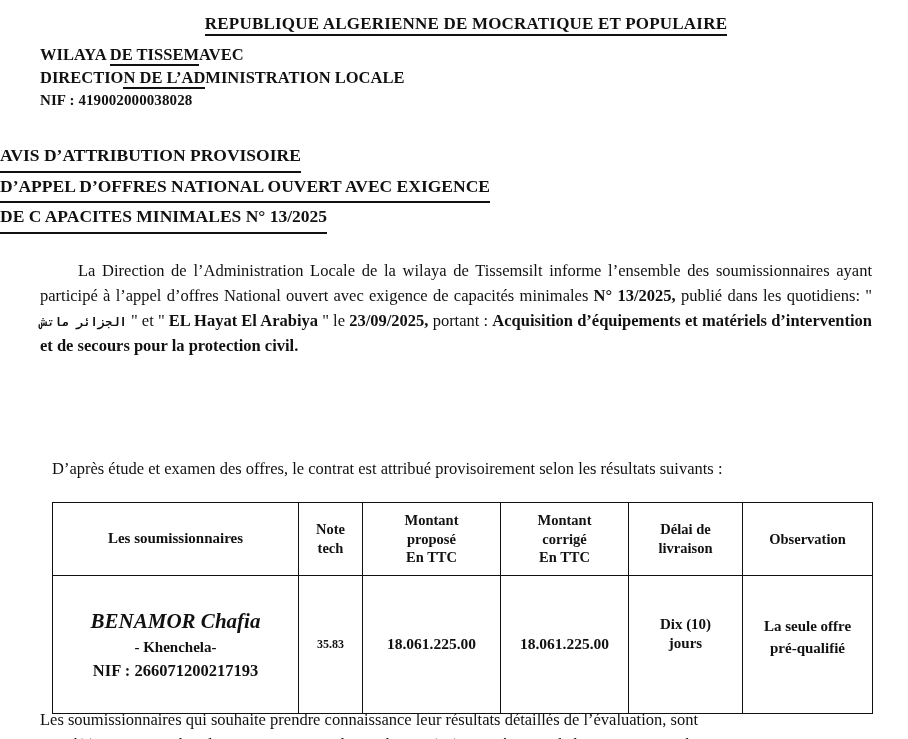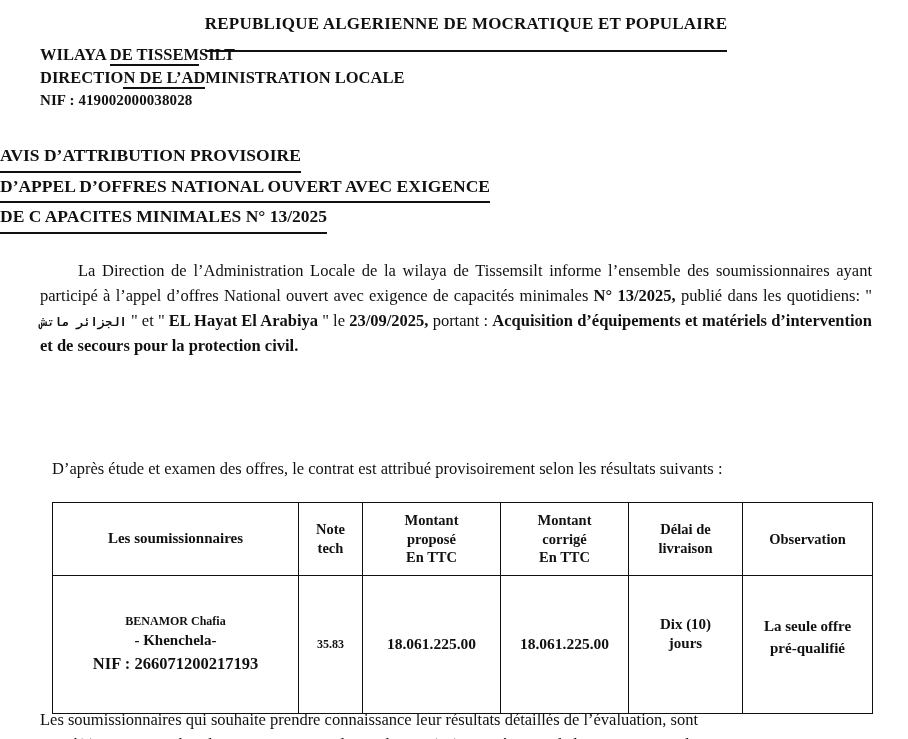--- a/index.html
+++ b/index.html
@@ -34,21 +34,21 @@
   }
   .rep-line {
     text-align: center;
     font-weight: bold;
     font-size: 17px;
     letter-spacing: 0.2px;
     padding-left: 24px;
   }
   .rep-line span.u {
     border-bottom: 2px solid #111;
-    padding-bottom: 17px;
+    padding-bottom: 1px;
   }
   .org-lines {
     margin-top: 9px;
     padding-left: 40px;
     font-weight: bold;
     font-size: 16.5px;
     line-height: 1.42;
   }
   .org-lines .ul-part {
     border-bottom: 2px solid #111;
@@ -142,21 +142,21 @@
   .col-soum   { width: 246px; }
   .col-note   { width: 64px; }
   .col-prop   { width: 138px; }
   .col-corr   { width: 128px; }
   .col-delai  { width: 114px; }
   .col-obs    { width: 130px; }
 
   .bidder {
     line-height: 1.46;
   }
-  .bidder .l1 { font-size: 12px; font-weight: bold; }
+  .bidder .l1 { font-size: 21px; font-weight: bold; font-style: italic; }
   .bidder .l2 { font-size: 15px; font-weight: bold; }
   .bidder .l3 { font-size: 16.5px; font-weight: bold; }
 
   td.cell-note    { font-size: 12px; }
   td.cell-amount  { font-size: 15.5px; }
   td.cell-delai   { vertical-align: bottom; padding-bottom: 24px; font-size: 15px; }
   td.cell-obs     { vertical-align: middle; padding-bottom: 18px; font-size: 15px; line-height: 1.5; }
 
   
   .footer-text {
@@ -177,21 +177,21 @@
 </head>
 <body>
 
 <div class="page">
 
   <div class="header-block">
     <div class="rep-line">
       <span class="u">REPUBLIQUE ALGERIENNE DE MOCRATIQUE ET POPULAIRE</span>
     </div>
     <div class="org-lines">
-      <div><span>WILAYA </span><span class="ul-part">DE TISSEM</span><span>SILT</span></div>
+      <div><span>WILAYA </span><span class="ul-part">DE TISSEM</span><span>AVEC</span></div>
       <div><span>DIRECTIO</span><span class="ul-part">N DE L’AD</span><span>MINISTRATION LOCALE</span></div>
       <div class="nif-line"><span>NIF : </span><span>419002000038028</span></div>
     </div>
   </div>
 
   <div class="title-block">
     <div class="row"><span class="tl">AVIS D’ATTRIBUTION PROVISOIRE</span></div>
     <div class="row row-2"><span class="tl">D’APPEL  D’OFFRES NATIONAL OUVERT AVEC EXIGENCE</span></div>
     <div class="row row-3"><span class="tl">DE C APACITES MINIMALES N° 13/2025</span></div>
   </div>

